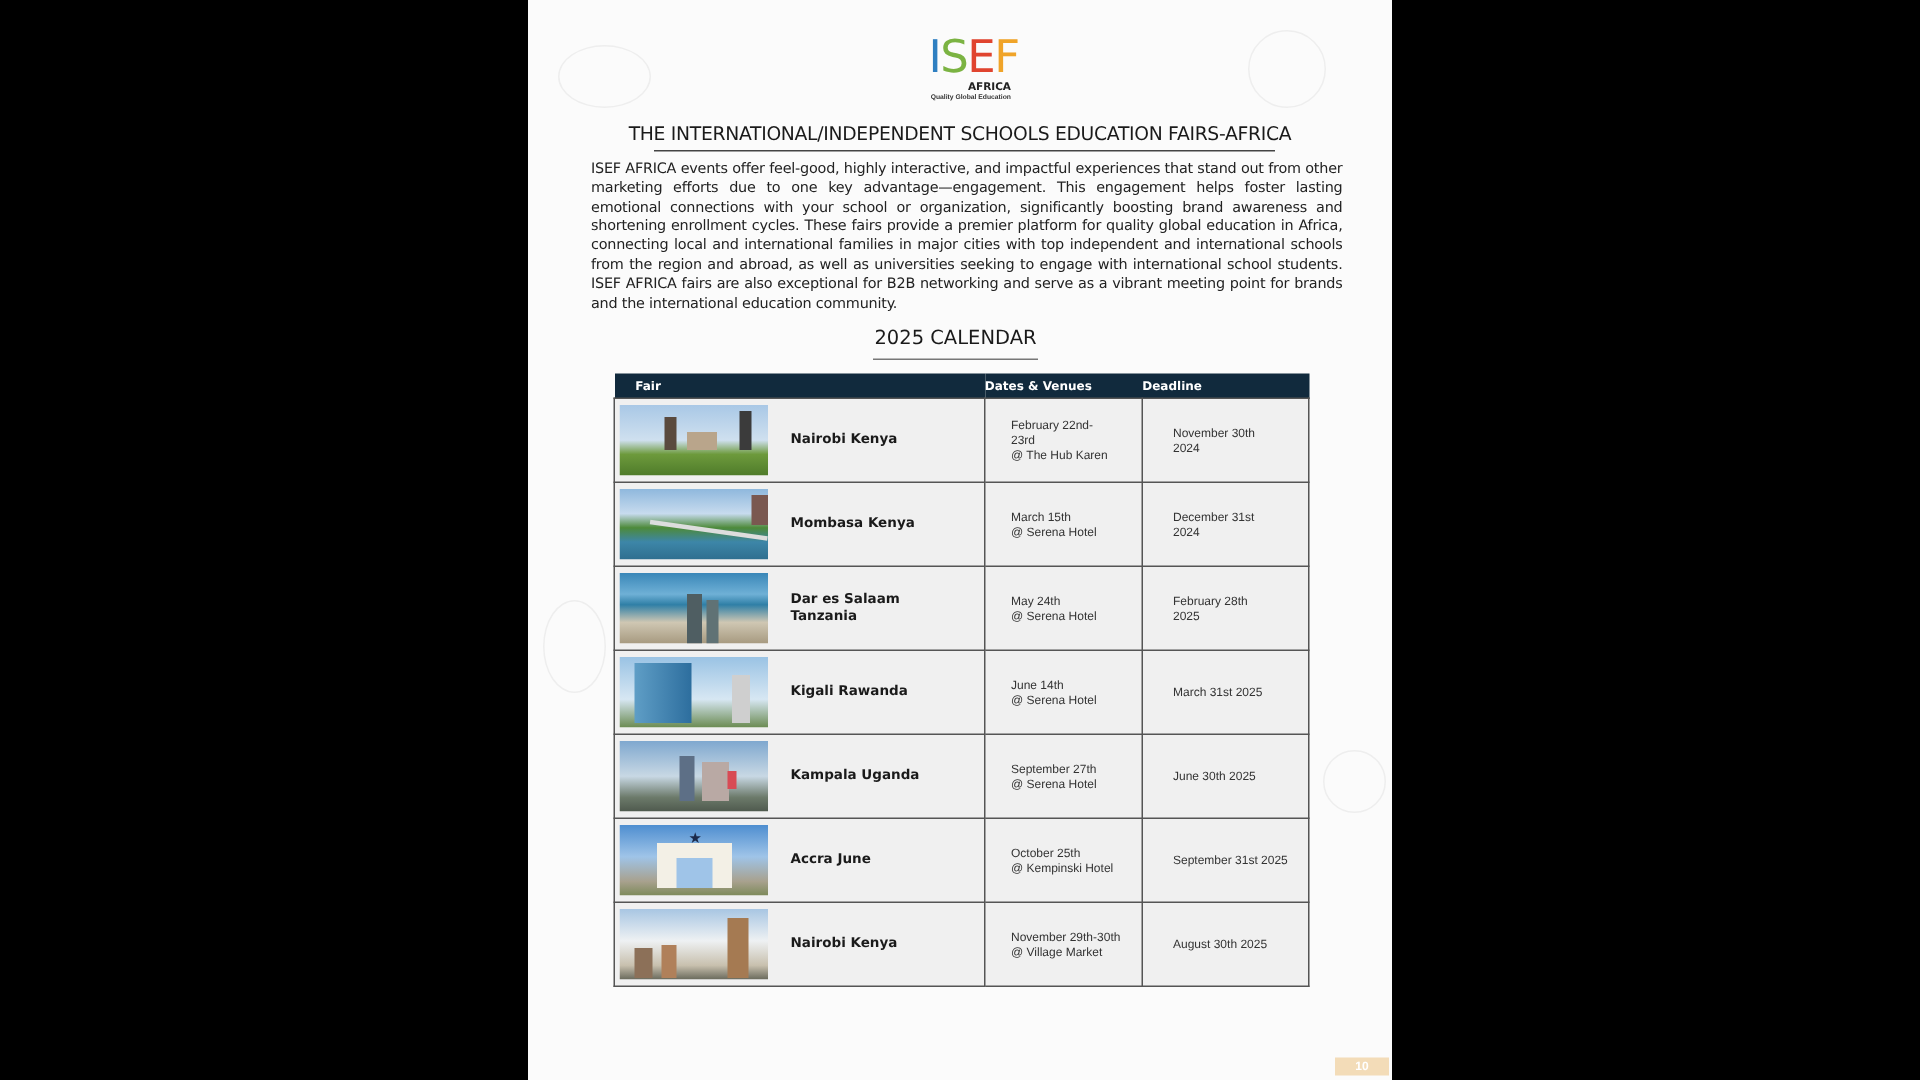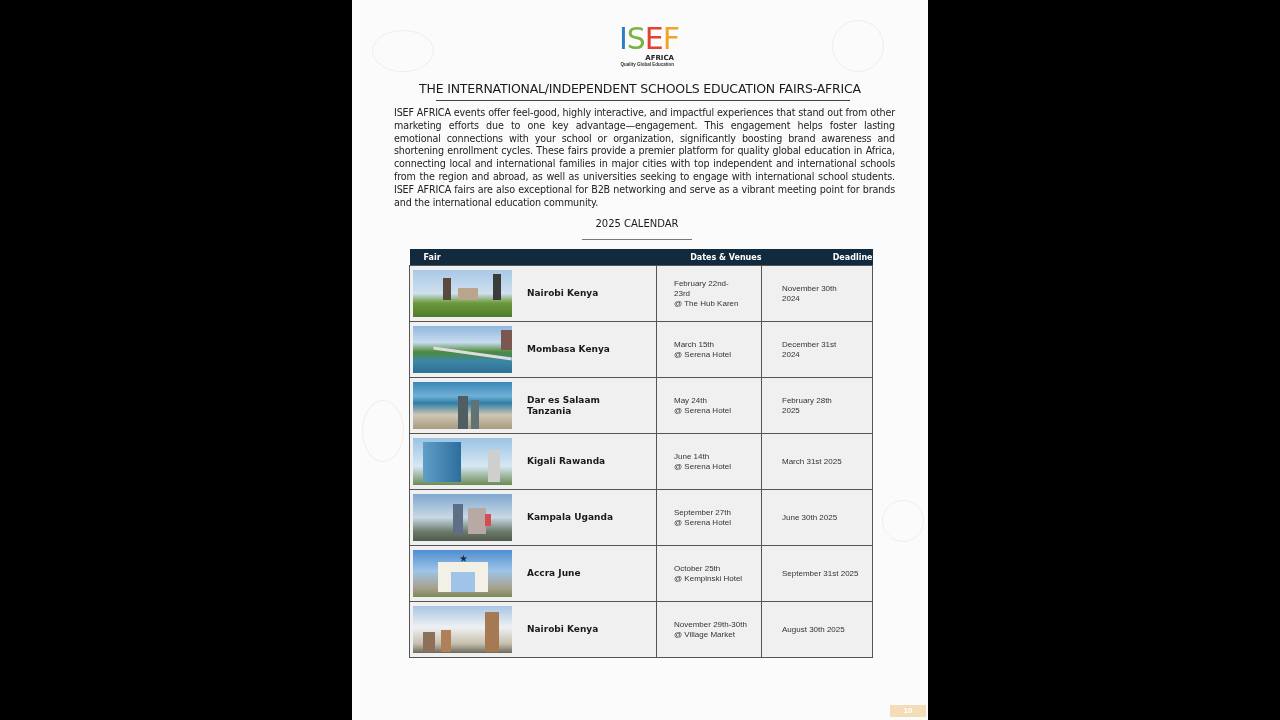--- a/index.html
+++ b/index.html
@@ -6,24 +6,24 @@
   body { width:1280px; height:720px; background:#000; position:relative; overflow:hidden; font-family:"Liberation Sans", sans-serif; }
   .page { position:absolute; left:352px; top:0; width:576px; height:720px; background:#fbfbfb; overflow:hidden; }
   .logo { position:absolute; left:262px; top:24px; width:70px; text-align:center; }
   .logo-main { font-family:"DejaVu Sans", sans-serif; font-size:30px; line-height:30px; letter-spacing:-1px; font-weight:normal;text-decoration:underline; }
   .logo-main span { display:inline-block; }
   .logo-africa { font-family:"DejaVu Sans", sans-serif; font-weight:bold; font-size:7px; color:#222; text-align:right; margin-right:10px; line-height:8px; }
   .logo-tag { font-size:4.5px; color:#333; text-align:right; margin-right:10px; line-height:6px; font-weight:bold; }
   .title { position:absolute; left:0; width:576px; top:81px; text-align:center; font-family:"DejaVu Sans", sans-serif; font-size:12.5px; color:#1a1a1a; letter-spacing:-0.2px; }
   .title-rule { position:absolute; left:84px; top:100px; width:414px; height:1px; background:#444; }
   .intro { position:absolute; left:42px; top:107px; width:501px; font-family:"DejaVu Sans", sans-serif; font-size:9.6px; line-height:12.8px; color:#222; text-align:justify; letter-spacing:-0.15px; }
-  .cal-title { position:absolute; left:0; width:570px; top:218px; text-align:center; font-family:"DejaVu Sans", sans-serif; font-size:10px; color:#1a1a1a; }
+  .cal-title { position:absolute; left:0; width:570px; top:218px; text-align:center; font-family:"DejaVu Sans", sans-serif; font-size:13px; color:#1a1a1a; }
   .cal-rule { position:absolute; left:230px; top:239px; width:110px; height:1px; background:#777; }
   table.cal { position:absolute; left:57px; top:249px; width:463px; border-collapse:collapse; table-layout:fixed; }
-  table.cal th { background:#112a3d; color:#fff; font-family:"DejaVu Sans", sans-serif; font-weight:bold; font-size:8px; height:16px; padding:0; text-align:right; }
+  table.cal th { background:#112a3d; color:#fff; font-family:"DejaVu Sans", sans-serif; font-weight:bold; font-size:8px; height:16px; padding:0; text-align:left; }
   table.cal th.fair { text-align:left; padding-left:14px; }
   table.cal td { border:1px solid #555; background:#f0f0f0; padding:0; vertical-align:middle; font-family:"Liberation Sans", sans-serif; color:#333; font-size:8px; }
   table.cal tr.row td { height:55px; }
   .faircell { display:flex; align-items:center; }
   .thumb { width:99px; height:47px; margin:2px 3px; flex:none; position:relative; overflow:hidden; }
   .cityname { font-family:"DejaVu Sans", sans-serif; font-weight:bold; font-size:9px; color:#1a1a1a; margin-left:12px; line-height:11px; }
   .dates { padding-left:17px; line-height:10px; }
   .deadline { padding-left:20px; line-height:10px; }
   .contact { position:absolute; right:72px; top:668px; text-align:right; font-family:"Liberation Sans", sans-serif; font-size:7.5px; line-height:9.8px; color:#333; }
   .contact .lead { font-weight:bold; color:#111; }

